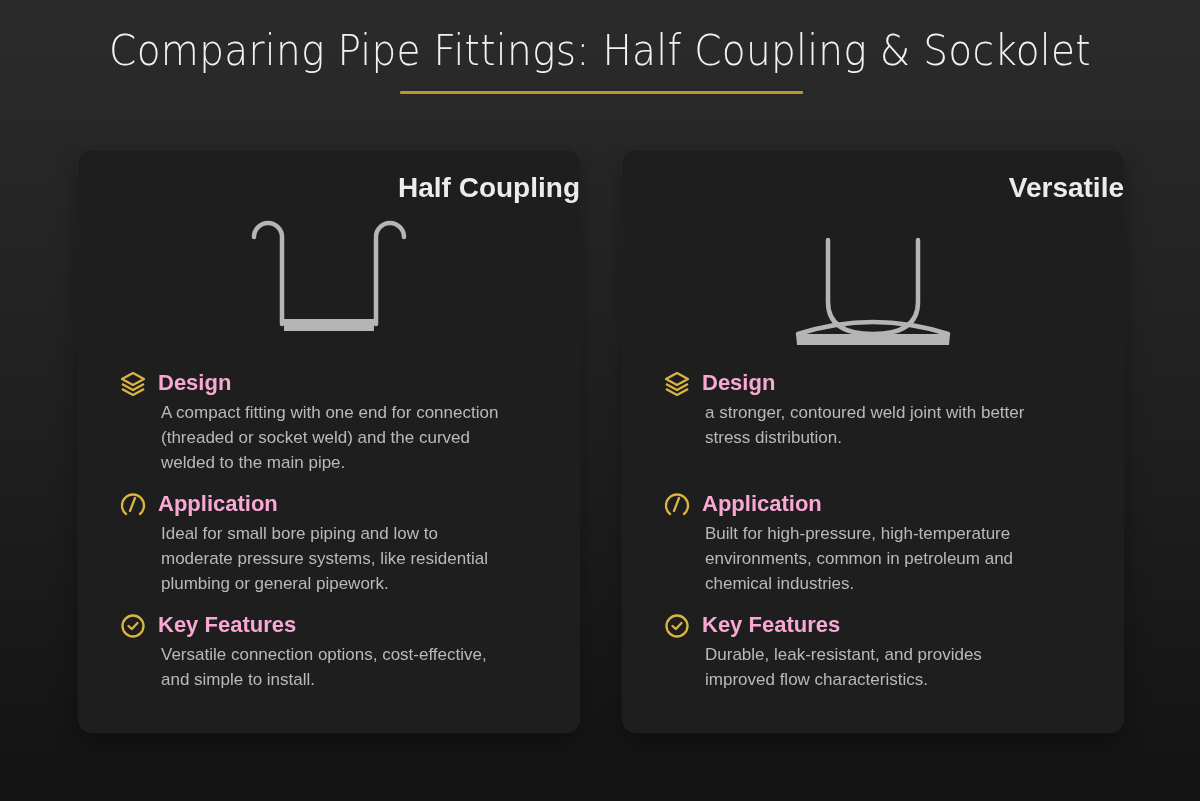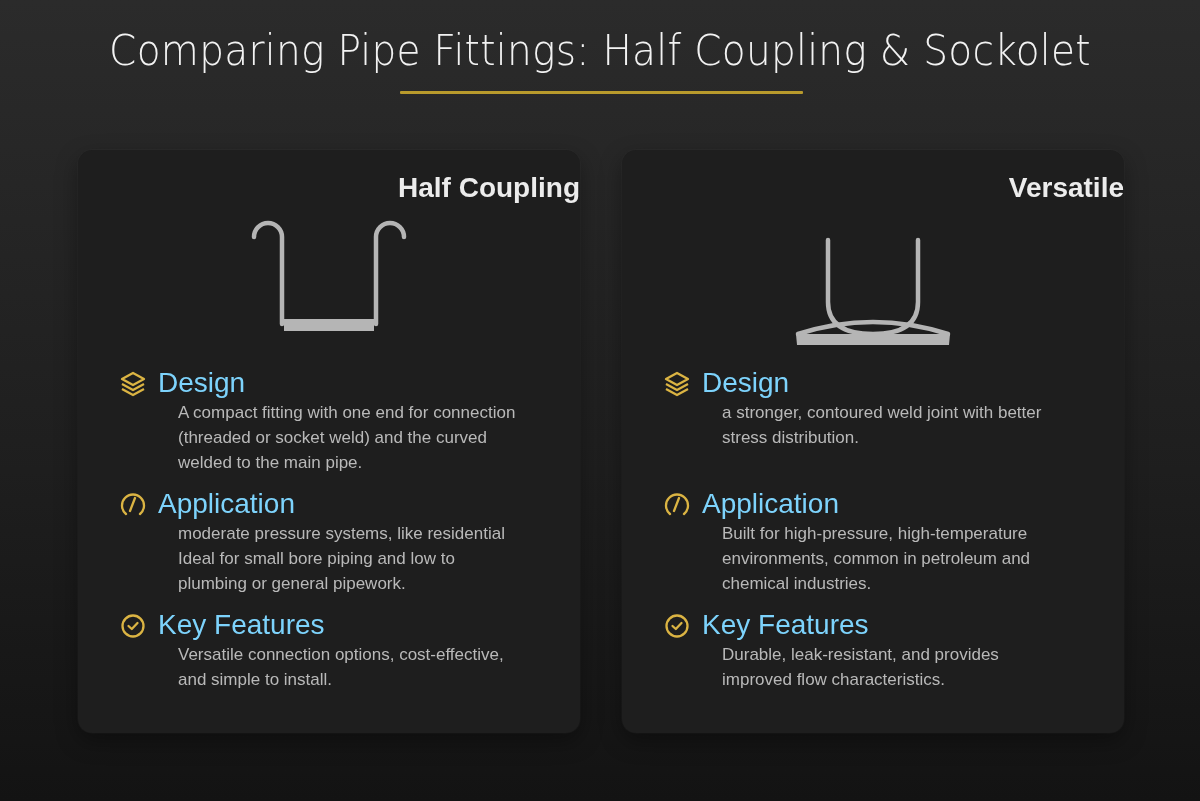--- a/index.html
+++ b/index.html
@@ -29,23 +29,23 @@
     .card.left { left: 78px; }
     .card.right { left: 622px; }
     .card-title {
       position: absolute; top: 22px; left: 0; width: 100%;
       text-align: right; color: #ececec; font-weight: bold; font-size: 28px;
     }
     .illus { position: absolute; }
     .section { position: absolute; left: 40px; width: 440px; }
     .section .head { display: flex; align-items: center; height: 30px; }
     .section .icon { width: 30px; height: 30px; margin-right: 10px; display: flex; align-items: center; justify-content: center; }
-    .section .label { color: #7dd3fc; font-size: 28px; font-weight: normal; }
+    .section .label { color: #f9a8d4; font-size: 22px; font-weight: bold; }
     .section .desc {
-      margin-left: 60px; margin-top: 2px; color: #b9b9b9;
+      margin-left: 43px; margin-top: 2px; color: #b9b9b9;
       font-size: 17px; line-height: 25px; font-weight: normal;
     }
   </style>
 </head>
 <body>
 
 <div class="page-title">Comparing Pipe Fittings: Half Coupling &amp; Sockolet</div>
 <div class="title-underline"></div>
 
 <div class="card left">
@@ -84,22 +84,22 @@
     <div class="head">
       <span class="icon">
         <svg width="28" height="28" viewBox="0 0 28 28" fill="none" stroke="#dbb443" stroke-width="2.3" stroke-linecap="round">
           <path d="M7 24 A11 11 0 1 1 21 24"></path>
           <path d="M11 21 L16 8"></path>
         </svg>
       </span>
       <span class="label">Application</span>
     </div>
     <div class="desc">
+      <div>Ideal for small bore piping and low to</div>
       <div>moderate pressure systems, like residential</div>
-      <div>Ideal for small bore piping and low to</div>
       <div>plumbing or general pipework.</div>
     </div>
   </div>
 
   <div class="section" style="top:460px;">
     <div class="head">
       <span class="icon">
         <svg width="28" height="28" viewBox="0 0 28 28" fill="none" stroke="#dbb443" stroke-width="2.3" stroke-linecap="round" stroke-linejoin="round">
           <circle cx="14" cy="15" r="10.5"></circle>
           <path d="M9.5 15 L12.8 18 L18.5 12"></path>

